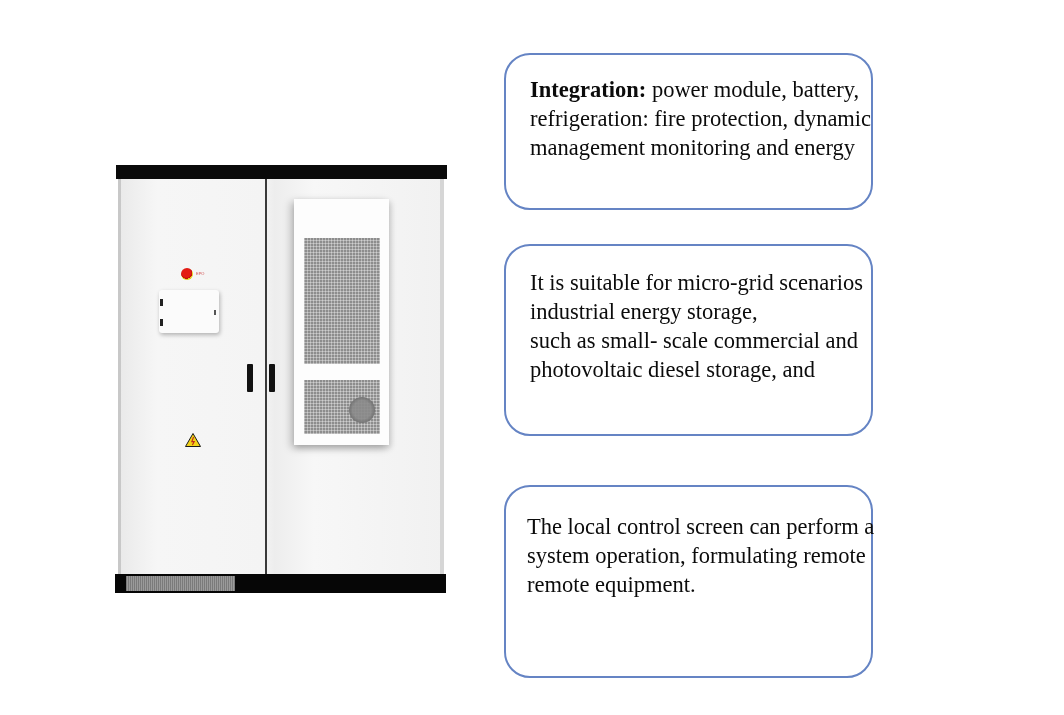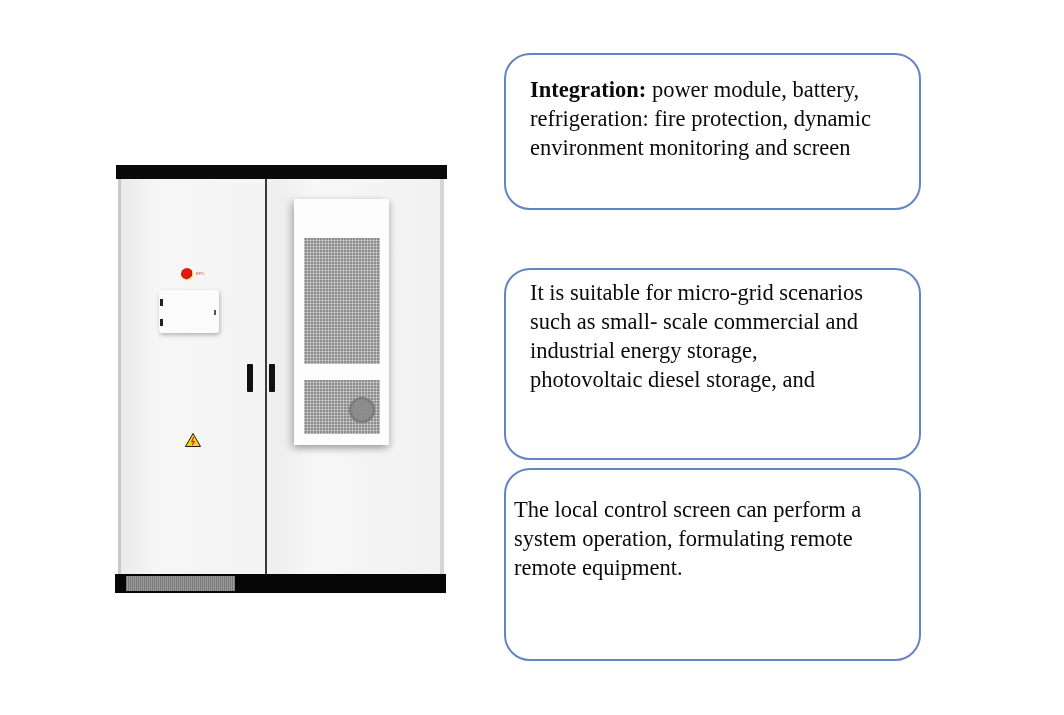--- a/index.html
+++ b/index.html
@@ -46,27 +46,27 @@
         repeating-linear-gradient(0deg, rgba(255,255,255,0.35) 0 1px, transparent 1px 3px),
         repeating-linear-gradient(90deg, rgba(255,255,255,0.35) 0 1px, transparent 1px 3px);
     }
     .grille-top { top: 39px; height: 126px; }
     .grille-bot { top: 181px; height: 54px; }
     .fan { position: absolute; left: 45px; top: 17px; width: 26px; height: 26px; border-radius: 50%;
       background: radial-gradient(circle, #8a8a8a 0 50%, #6f6f6f 70%, #7d7d7d 100%); opacity: 0.9; }
 
     
     .info-box {
-      position: absolute; left: 504px; width: 417px; box-sizing: border-box;
+      position: absolute; left: 504px; width: 369px; box-sizing: border-box;
       border: 2px solid #6584c4; border-radius: 26px; background: #ffffff;
       font-size: 22.5px; line-height: 29px; color: #0b0b0b;
     }
     .box-1 { top: 53px; height: 157px; padding: 20px 0 0 24px; }
-    .box-2 { top: 244px; height: 192px; padding: 8px 0 0 24px; margin-top: 24px; }
-    .box-3 { top: 468px; height: 193px; padding: 25px 0 0 8px; }
+    .box-2 { top: 244px; height: 192px; padding: 22px 0 0 24px; }
+    .box-3 { top: 485px; height: 193px; padding: 25px 0 0 21px; }
     .line { display: block; white-space: nowrap; }
     .bold { font-weight: bold; }
   </style>
 </head>
 <body>
 
 <div class="cabinet">
   <div class="cab-top"></div>
   <div class="cab-body">
     <div class="cab-edge-l"></div>
@@ -99,27 +99,27 @@
   </div>
 
   <div class="cab-base">
     <div class="base-grille"></div>
   </div>
 </div>
 
 <div class="info-box box-1">
   <span class="line"><span class="bold">Integration:</span><span> power module, battery,</span></span>
   <span class="line">refrigeration: fire protection, dynamic</span>
-  <span class="line">environment monitoring and screen</span>
+  <span class="line">management monitoring and energy</span>
 </div>
 
 <div class="info-box box-2">
   <span class="line">It is suitable for micro-grid scenarios</span>
+  <span class="line">industrial energy storage,</span>
   <span class="line">such as small- scale commercial and</span>
-  <span class="line">industrial energy storage,</span>
   <span class="line">photovoltaic diesel storage, and</span>
 </div>
 
 <div class="info-box box-3">
   <span class="line">The local control screen can perform a</span>
   <span class="line">system operation, formulating remote</span>
   <span class="line">remote equipment.</span>
 </div>
 
 </body></html>

